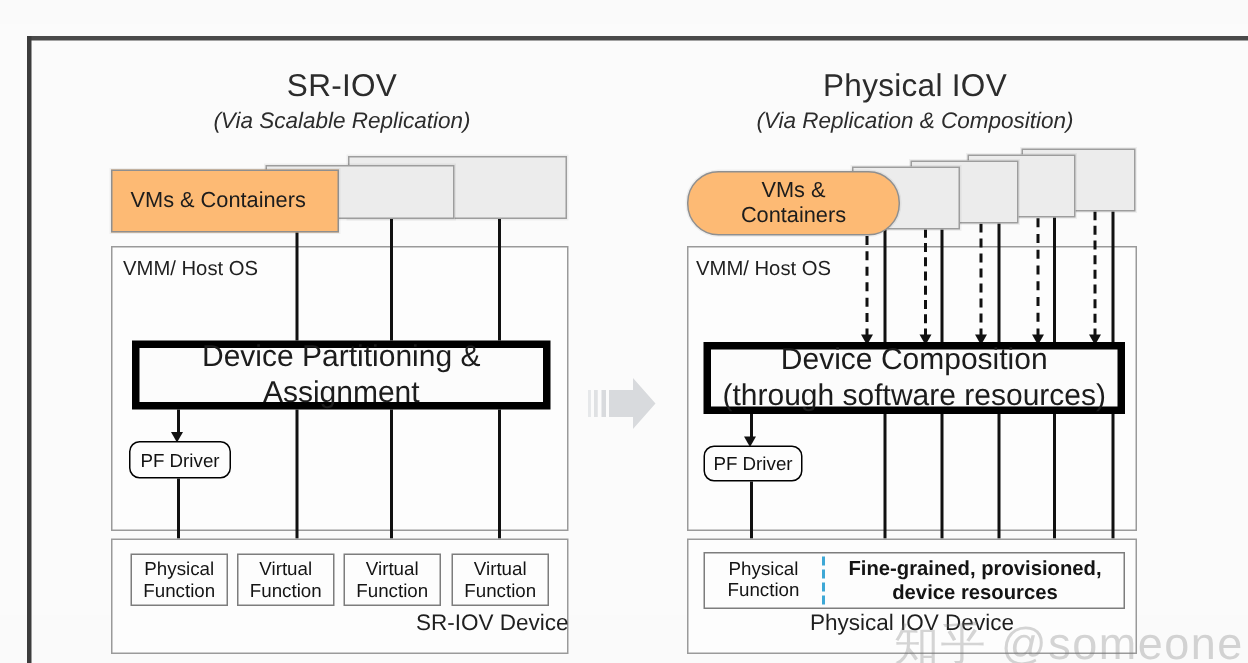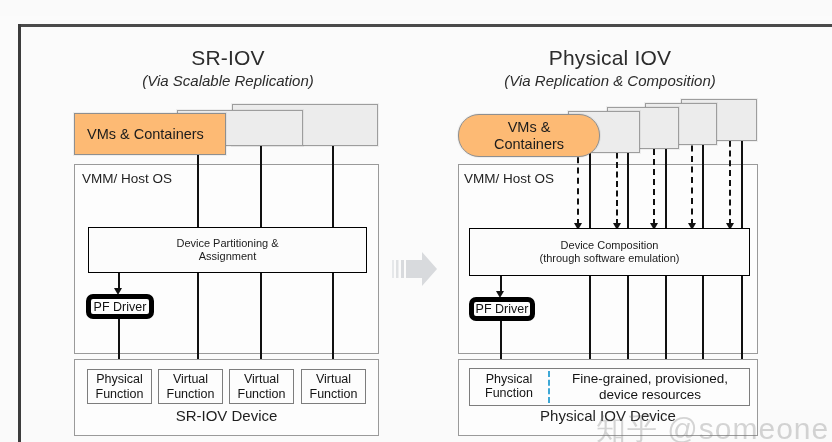--- a/index.html
+++ b/index.html
@@ -51,28 +51,28 @@
     display:flex;align-items:center;
   }
   .vm-text{
     font-size:14.5px;color:#1c1c1c;line-height:1.15;
     padding-left:12px;white-space:pre-line;
   }
   .vm-text.center{width:100%;text-align:center;padding-left:0;}
 
   .mid-box{
     position:absolute;box-sizing:border-box;
-    border:1px solid #000000;background:#fcfcfc;
+    border:5px solid #000000;background:#fcfcfc;
     display:flex;align-items:center;justify-content:center;
-    text-align:center;font-size:11px;color:#1c1c1c;line-height:1.2;
+    text-align:center;font-size:20px;color:#1c1c1c;line-height:1.2;
     white-space:pre-line;
   }
   .pf-driver{
     position:absolute;box-sizing:border-box;
-    border:5px solid #000000;border-radius:7px;background:#fdfdfd;
+    border:1px solid #000000;border-radius:7px;background:#fdfdfd;
     display:flex;align-items:center;justify-content:center;
     font-size:12.5px;color:#111;white-space:nowrap;
   }
   .device-box{
     position:absolute;box-sizing:border-box;
     border:1px solid #9a9a9a;background:#fdfdfd;
   }
   .device-label{
     position:absolute;width:100%;text-align:center;
     font-size:15px;color:#1f1f1f;white-space:nowrap;
@@ -159,21 +159,21 @@
     <div class="mid-box" style="left:88px;top:211px;width:279px;height:46px;">Device Partitioning &amp;
 Assignment</div>
 
     <div class="vline" style="left:118px;top:257px;height:17px;"></div>
     <div class="arrowhead" style="left:114px;top:272px;"></div>
     <div class="pf-driver" style="left:86px;top:278px;width:68px;height:25px;">PF Driver</div>
     <div class="vline" style="left:118px;top:303px;height:51px;"></div>
     <div class="arrowhead" style="left:114px;top:352px;"></div>
 
     <div class="device-box" style="left:74px;top:343px;width:305px;height:77px;"></div>
-    <div class="device-label" style="left:74px;top:391px;width:305px;">SR-IOV Device</div>
+    <div class="device-label" style="left:74px;top:391px;width:305px;text-align:right;">SR-IOV Device</div>
 
     <div class="fn-box" style="left:87px;top:353px;width:65px;height:35px;">Physical
 Function</div>
     <div class="fn-box" style="left:158px;top:353px;width:65px;height:35px;">Virtual
 Function</div>
     <div class="fn-box" style="left:229px;top:353px;width:65px;height:35px;">Virtual
 Function</div>
     <div class="fn-box" style="left:301px;top:353px;width:65px;height:35px;">Virtual
 Function</div>
   </div>
@@ -220,34 +220,34 @@
     <div class="vm-card" style="left:681px;top:83px;width:76px;height:42px;"></div>
     <div class="vm-card" style="left:645px;top:87px;width:72px;height:42px;"></div>
     <div class="vm-card" style="left:607px;top:91px;width:72px;height:42px;"></div>
     <div class="vm-card" style="left:568px;top:95px;width:72px;height:42px;"></div>
     <div class="vm-card front" style="left:458px;top:98px;width:142px;height:43px;border-radius:21px;">
       <div class="vm-text center">VMs &amp;
 Containers</div>
     </div>
 
     <div class="mid-box" style="left:469px;top:212px;width:281px;height:48px;">Device Composition
-(through software emulation)</div>
+(through software resources)</div>
 
     <div class="vline" style="left:500px;top:260px;height:17px;"></div>
     <div class="arrowhead" style="left:496px;top:275px;"></div>
     <div class="pf-driver" style="left:469px;top:281px;width:66px;height:24px;">PF Driver</div>
     <div class="vline" style="left:500px;top:305px;height:49px;"></div>
     <div class="arrowhead" style="left:496px;top:352px;"></div>
 
     <div class="device-box" style="left:458px;top:343px;width:300px;height:77px;"></div>
     <div class="device-label" style="left:458px;top:391px;width:300px;">Physical IOV Device</div>
 
     <div class="res-box" style="left:469px;top:352px;width:281px;height:38px;"></div>
     <div class="res-left" style="left:473px;top:356px;width:72px;">Physical
 Function</div>
     <div class="res-divider" style="left:548px;top:355px;height:32px;"></div>
-    <div class="res-right" style="left:552px;top:355px;width:196px;">Fine-grained, provisioned,
+    <div class="res-right" style="left:552px;top:355px;width:196px;font-weight:bold;">Fine-grained, provisioned,
 device resources</div>
   </div>
 
   <div class="watermark" style="left:596px;top:393px;">知乎 @someone</div>
 
 </div>
 
 </body></html>

